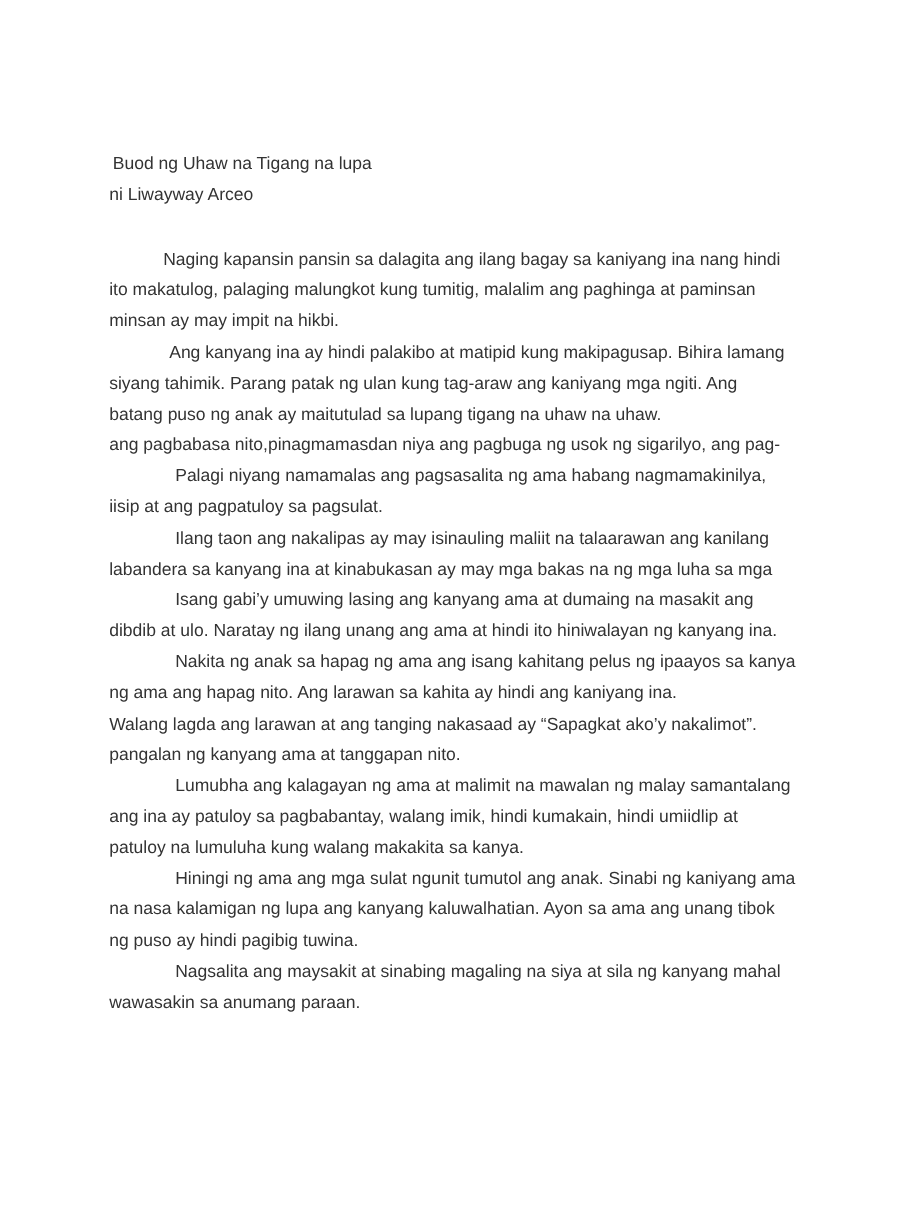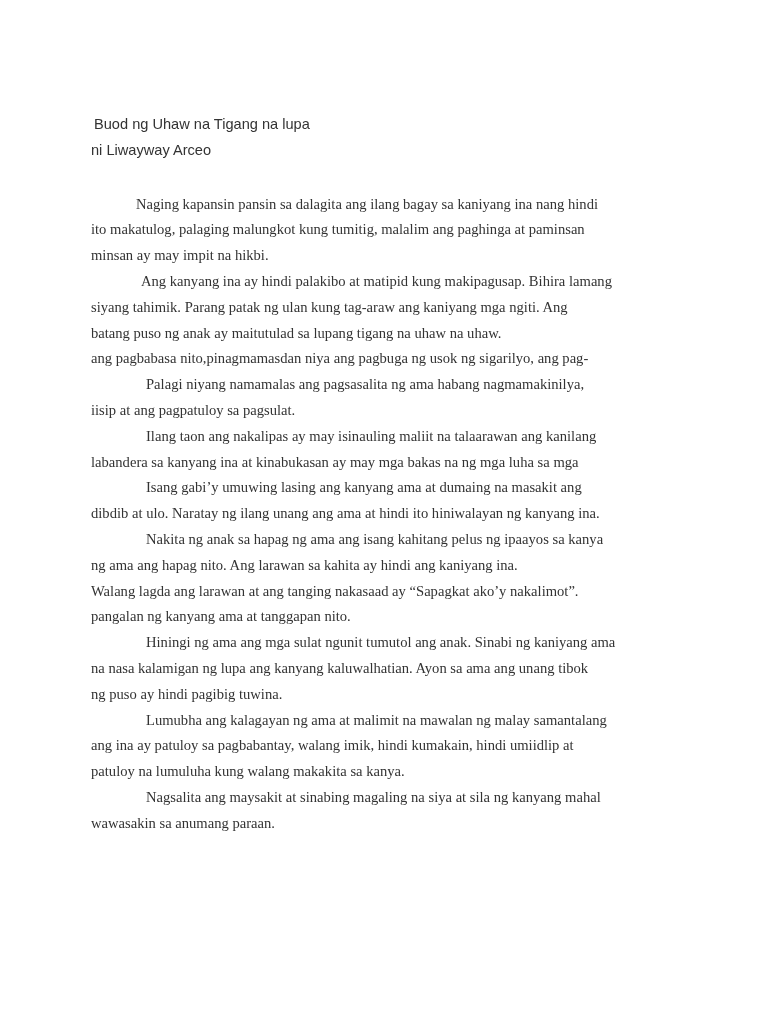--- a/index.html
+++ b/index.html
@@ -22,28 +22,28 @@
       width: 590px;
       font-size: 14.6px;
       line-height: 25.8px;
     }
     .title-line {
       margin: 0;
       white-space: pre;
     }
     .title-line.first {
       padding-left: 3px;
+      margin-top: 13px;
     }
     .spacer {
       height: 28px;
     }
     .line {
       display: block;
       white-space: pre;
-      font-family: Liberation Serif, serif;
     }
     .line.indent {
       padding-left: 53px;
     }
     .line.indent-first {
       padding-left: 45px;
     }
   </style>
 </head>
 <body>
@@ -85,28 +85,28 @@
     <span class="line indent" style="padding-left:55px">Nakita ng anak sa hapag ng ama ang isang kahitang pelus ng ipaayos sa kanya</span>
     <span class="line">ng ama ang hapag nito. Ang larawan sa kahita ay hindi ang kaniyang ina.</span>
   </div>
 
   <div class="para-block">
     <span class="line">Walang lagda ang larawan at ang tanging nakasaad ay “Sapagkat ako’y nakalimot”.</span>
     <span class="line">pangalan ng kanyang ama at tanggapan nito.</span>
   </div>
 
   <div class="para-block">
+    <span class="line indent" style="padding-left:55px">Lumubha ang kalagayan ng ama at malimit na mawalan ng malay samantalang</span>
+    <span class="line">ang ina ay patuloy sa pagbabantay, walang imik, hindi kumakain, hindi umiidlip at</span>
+    <span class="line">patuloy na lumuluha kung walang makakita sa kanya.</span>
+  </div>
+
+  <div class="para-block">
     <span class="line indent" style="padding-left:55px">Hiningi ng ama ang mga sulat ngunit tumutol ang anak. Sinabi ng kaniyang ama</span>
     <span class="line">na nasa kalamigan ng lupa ang kanyang kaluwalhatian. Ayon sa ama ang unang tibok</span>
     <span class="line">ng puso ay hindi pagibig tuwina.</span>
-  </div>
-
-  <div class="para-block">
-    <span class="line indent" style="padding-left:55px">Lumubha ang kalagayan ng ama at malimit na mawalan ng malay samantalang</span>
-    <span class="line">ang ina ay patuloy sa pagbabantay, walang imik, hindi kumakain, hindi umiidlip at</span>
-    <span class="line">patuloy na lumuluha kung walang makakita sa kanya.</span>
   </div>
 
   <div class="para-block">
     <span class="line indent" style="padding-left:55px">Nagsalita ang maysakit at sinabing magaling na siya at sila ng kanyang mahal</span>
     <span class="line">wawasakin sa anumang paraan.</span>
   </div>
 </div>
 
 </body></html>

